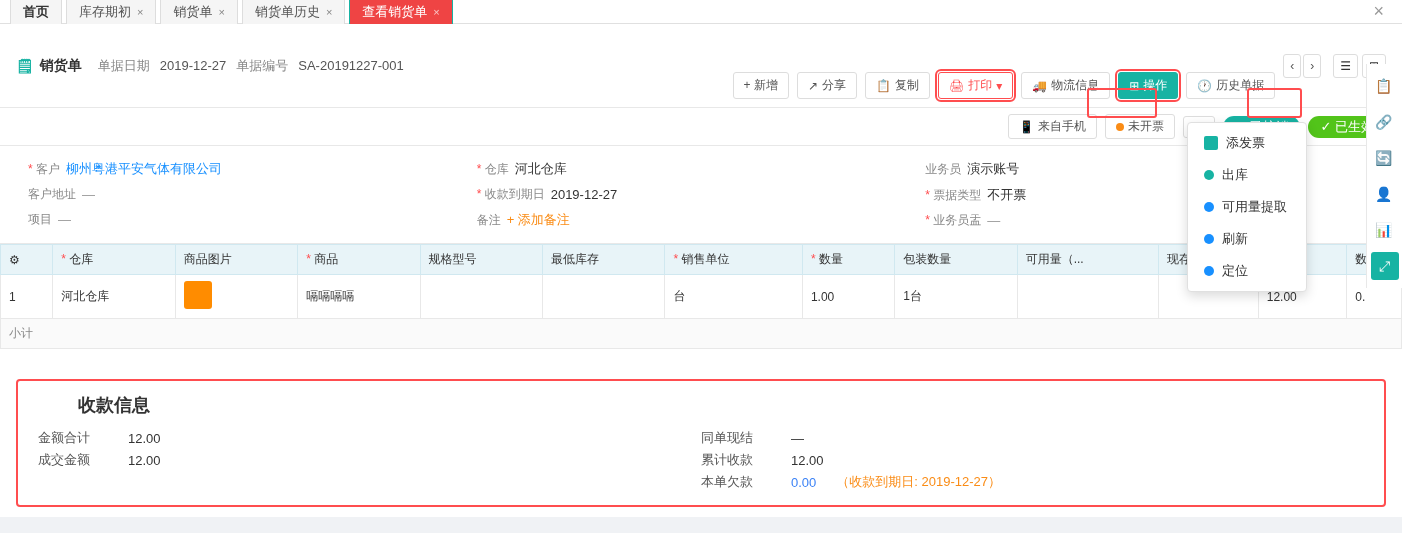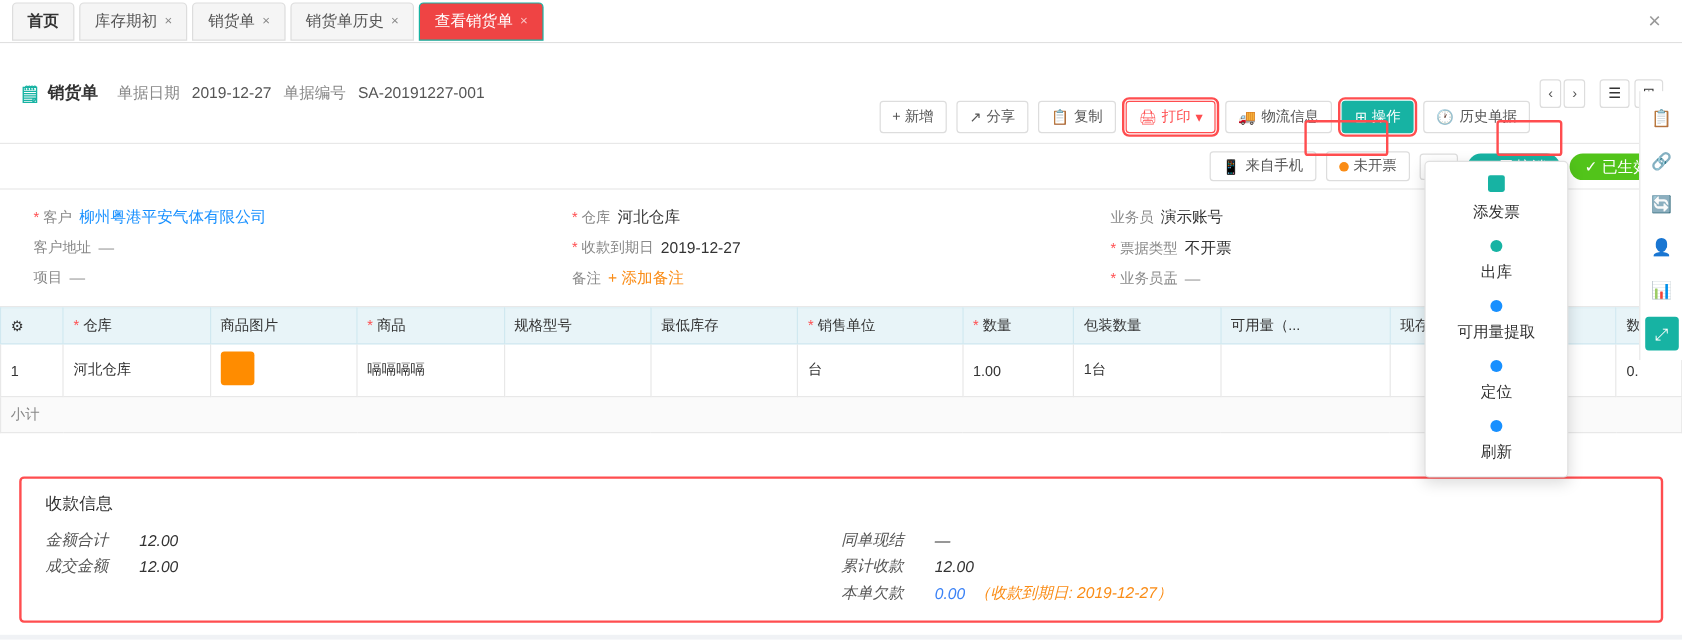--- a/index.html
+++ b/index.html
@@ -1,21 +1,21 @@
 <!DOCTYPE html>
 <html><head>
   <meta charset="utf-8">
   <style>
     * { box-sizing: border-box; margin: 0; padding: 0; }
     body { font-family: 'Microsoft YaHei', Arial, sans-serif; font-size: 13px; background: #f0f2f5; color: #333; overflow: hidden; }
 
     
     .tab-bar {
       display: flex; align-items: center; background: #fff; border-bottom: 1px solid #e0e0e0;
-      height: 36px; padding: 0 10px; gap: 4px;
+      height: 24px; padding: 0 10px; gap: 4px;
     }
     .tab {
       display: flex; align-items: center; padding: 0 12px; height: 32px; border-radius: 4px 4px 0 0;
       cursor: pointer; font-size: 13px; color: #555; gap: 6px; border: 1px solid transparent;
       data-interactable: true;
     }
     .tab.active {
       background: #ef4444; color: #fff; border-color: #17b3a3;
     }
     .tab:not(.active) { background: #f5f5f5; border-color: #ddd; }
@@ -94,37 +94,37 @@
     th.required::before { content: '* '; color: #ff4d4f; }
     td { padding: 6px 8px; border: 1px solid #e8e8e8; color: #333; white-space: nowrap; }
     tr.subtotal td { background: #fafafa; color: #888; }
     .product-img { width: 28px; height: 28px; background: #ff8c00; border-radius: 3px; display: inline-block; }
 
     
     .bottom-info {
       border: 2px solid #ff4d4f; border-radius: 4px; margin: 10px 16px;
       padding: 12px 20px; flex-shrink: 0;
     }
-    .bottom-info-title { font-size: 14px; font-weight: normal; margin-bottom: 10px; }
+    .bottom-info-title { font-size: 18px; font-weight: bold; margin-bottom: 10px; margin-left: 40px; }
     .bottom-info-grid { display: grid; grid-template-columns: 1fr 1fr; gap: 4px 0; }
-    .info-row { display: flex; align-items: center; gap: 8px; padding: 2px 0; font-size: 13px; font-style: italic; }
+    .info-row { display: flex; align-items: center; gap: 20px; padding: 2px 0; font-size: 13px; }
     .info-label { color: #555; min-width: 70px; }
     .info-value { color: #333; }
     .info-value.red { color: #3b82f6; }
     .info-value.orange-date { color: #fa8c16; }
 
     
     .dropdown-menu {
       position: absolute; top: 98px; right: 16px; background: #fff;
       border: 1px solid #e0e0e0; border-radius: 4px; box-shadow: 0 4px 12px rgba(0,0,0,0.15);
       z-index: 100; min-width: 120px; padding: 4px 0;
     }
     .dropdown-item {
       display: flex; align-items: center; gap: 8px; padding: 7px 16px;
-      cursor: pointer; font-size: 13px; color: #333; flex-direction: column;
+      cursor: pointer; font-size: 13px; color: #333;
     }
     .menu-icon-square { width: 14px; height: 14px; background: #17b3a3; border-radius: 2px; display: inline-block; }
     .menu-icon-circle { width: 10px; height: 10px; border-radius: 50%; display: inline-block; }
     .menu-icon-teal { background: #17b3a3; }
     .menu-icon-blue { background: #1890ff; }
 
     
     .right-sidebar {
       position: absolute; right: 0; top: 40px; width: 36px;
       background: #fff; border-left: 1px solid #e8e8e8;
@@ -367,25 +367,25 @@
       <div class="dropdown-item" data-interactable="true">
         <span class="menu-icon-circle menu-icon-teal" data-interactable="false"></span>
         <span data-interactable="false">出库</span>
       </div>
       <div class="dropdown-item" data-interactable="true">
         <span class="menu-icon-circle menu-icon-blue" data-interactable="false"></span>
         <span data-interactable="false">可用量提取</span>
       </div>
       <div class="dropdown-item" data-interactable="true">
         <span class="menu-icon-circle menu-icon-blue" data-interactable="false"></span>
-        <span data-interactable="false">定位</span>
+        <span data-interactable="false">刷新</span>
       </div>
       <div class="dropdown-item" data-interactable="true">
         <span class="menu-icon-circle menu-icon-blue" data-interactable="false"></span>
-        <span data-interactable="false">刷新</span>
+        <span data-interactable="false">定位</span>
       </div>
     </div>
 
     <div class="right-sidebar" data-interactable="false">
       <div class="sidebar-icon" data-interactable="true">📋</div>
       <div class="sidebar-icon" data-interactable="true">🔗</div>
       <div class="sidebar-icon" data-interactable="true">🔄</div>
       <div class="sidebar-icon" data-interactable="true">👤</div>
       <div class="sidebar-icon" data-interactable="true">📊</div>
       <div class="sidebar-icon active-blue" data-interactable="true">⤢</div>

